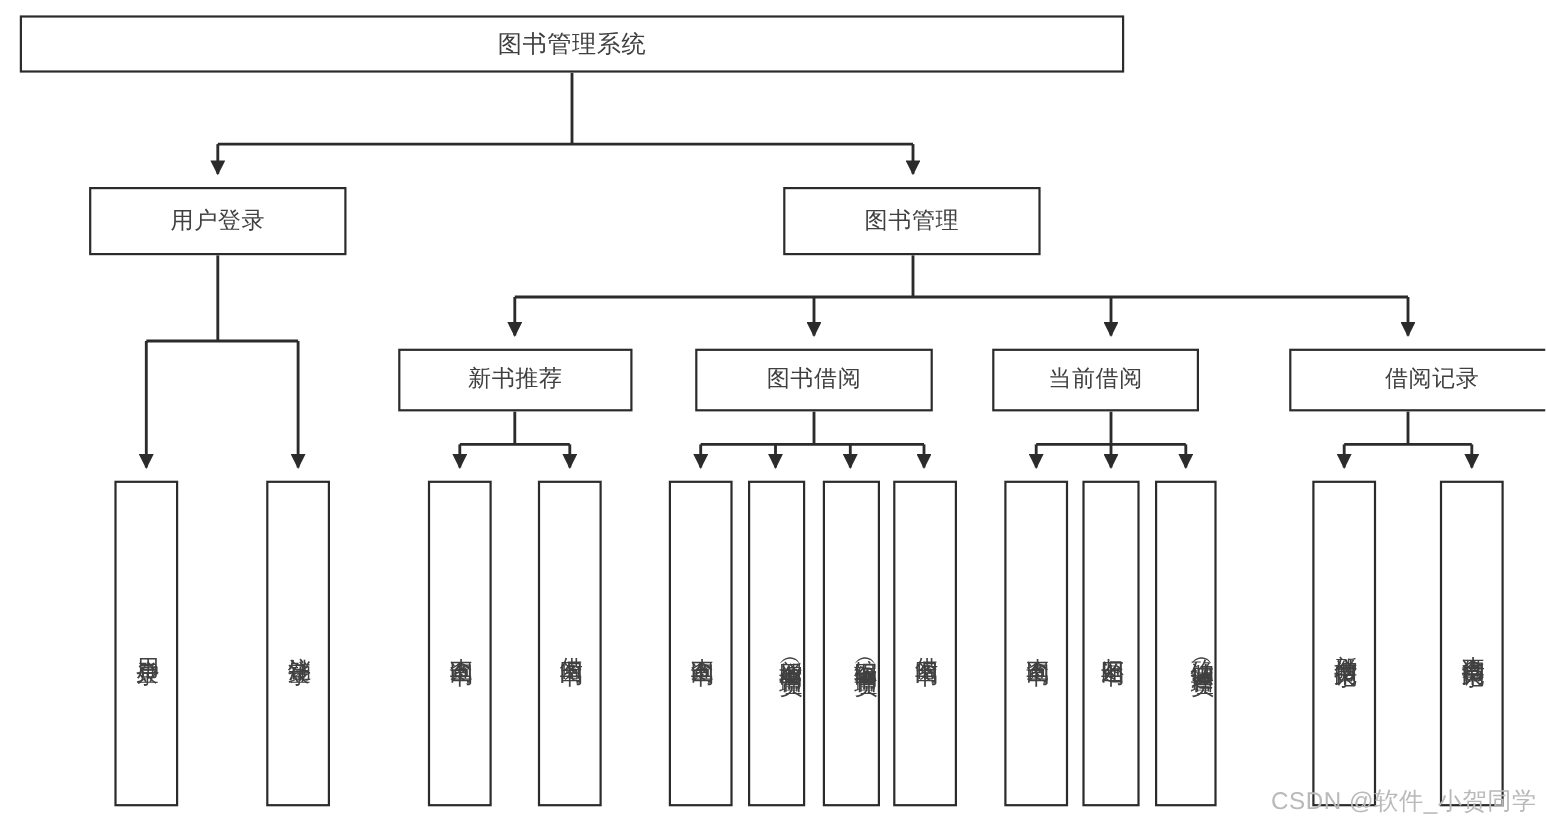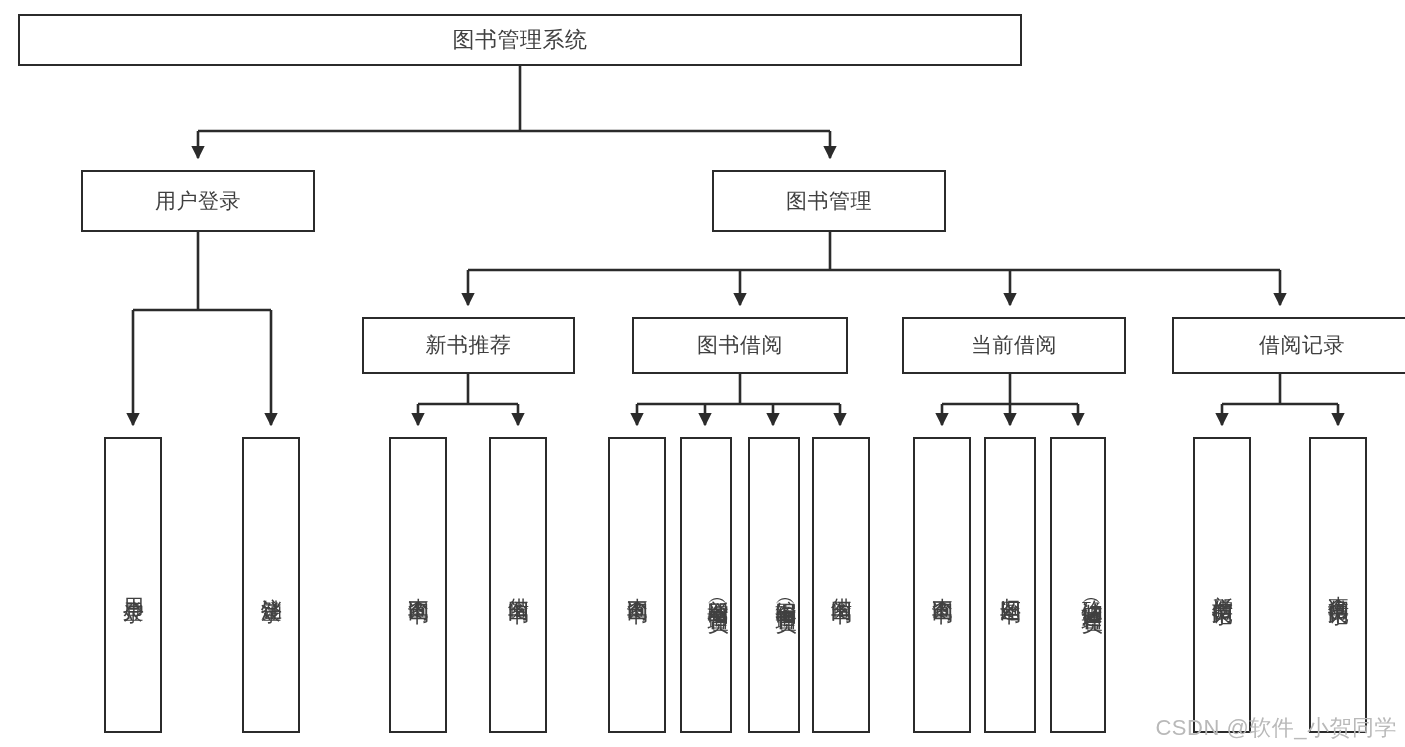--- a/index.html
+++ b/index.html
@@ -125,21 +125,21 @@
   <div class="node horiz root" style="left:18px; top:14px; width:1004px; height:52px;">图书管理系统</div>
 
   <div class="node horiz" style="left:81px; top:170px; width:234px; height:62px;">用户登录</div>
 
   <div class="node horiz" style="left:712px; top:170px; width:234px; height:62px;">图书管理</div>
 
   <div class="node horiz" style="left:362px; top:317px; width:213px; height:57px;">新书推荐</div>
 
   <div class="node horiz" style="left:632px; top:317px; width:216px; height:57px;text-align:center;">图书借阅</div>
 
-  <div class="node horiz" style="left:902px; top:317px; width:224px; height:57px;">当前借阅</div>
+  <div class="node horiz" style="left:902px; top:317px; width:188px; height:57px;">当前借阅</div>
 
   <div class="node horiz" style="left:1172px; top:317px; width:260px; height:57px;">借阅记录</div>
 
   <div class="node vert centered" style="left:104px; top:437px; width:58px; height:296px;">用户登录</div>
 
   <div class="node vert centered" style="left:242px; top:437px; width:58px; height:296px;">注销登录</div>
 
   <div class="node vert centered" style="left:389px; top:437px; width:58px; height:296px;">查询图书</div>
 
   <div class="node vert centered" style="left:489px; top:437px; width:58px; height:296px;">借阅图书</div>

